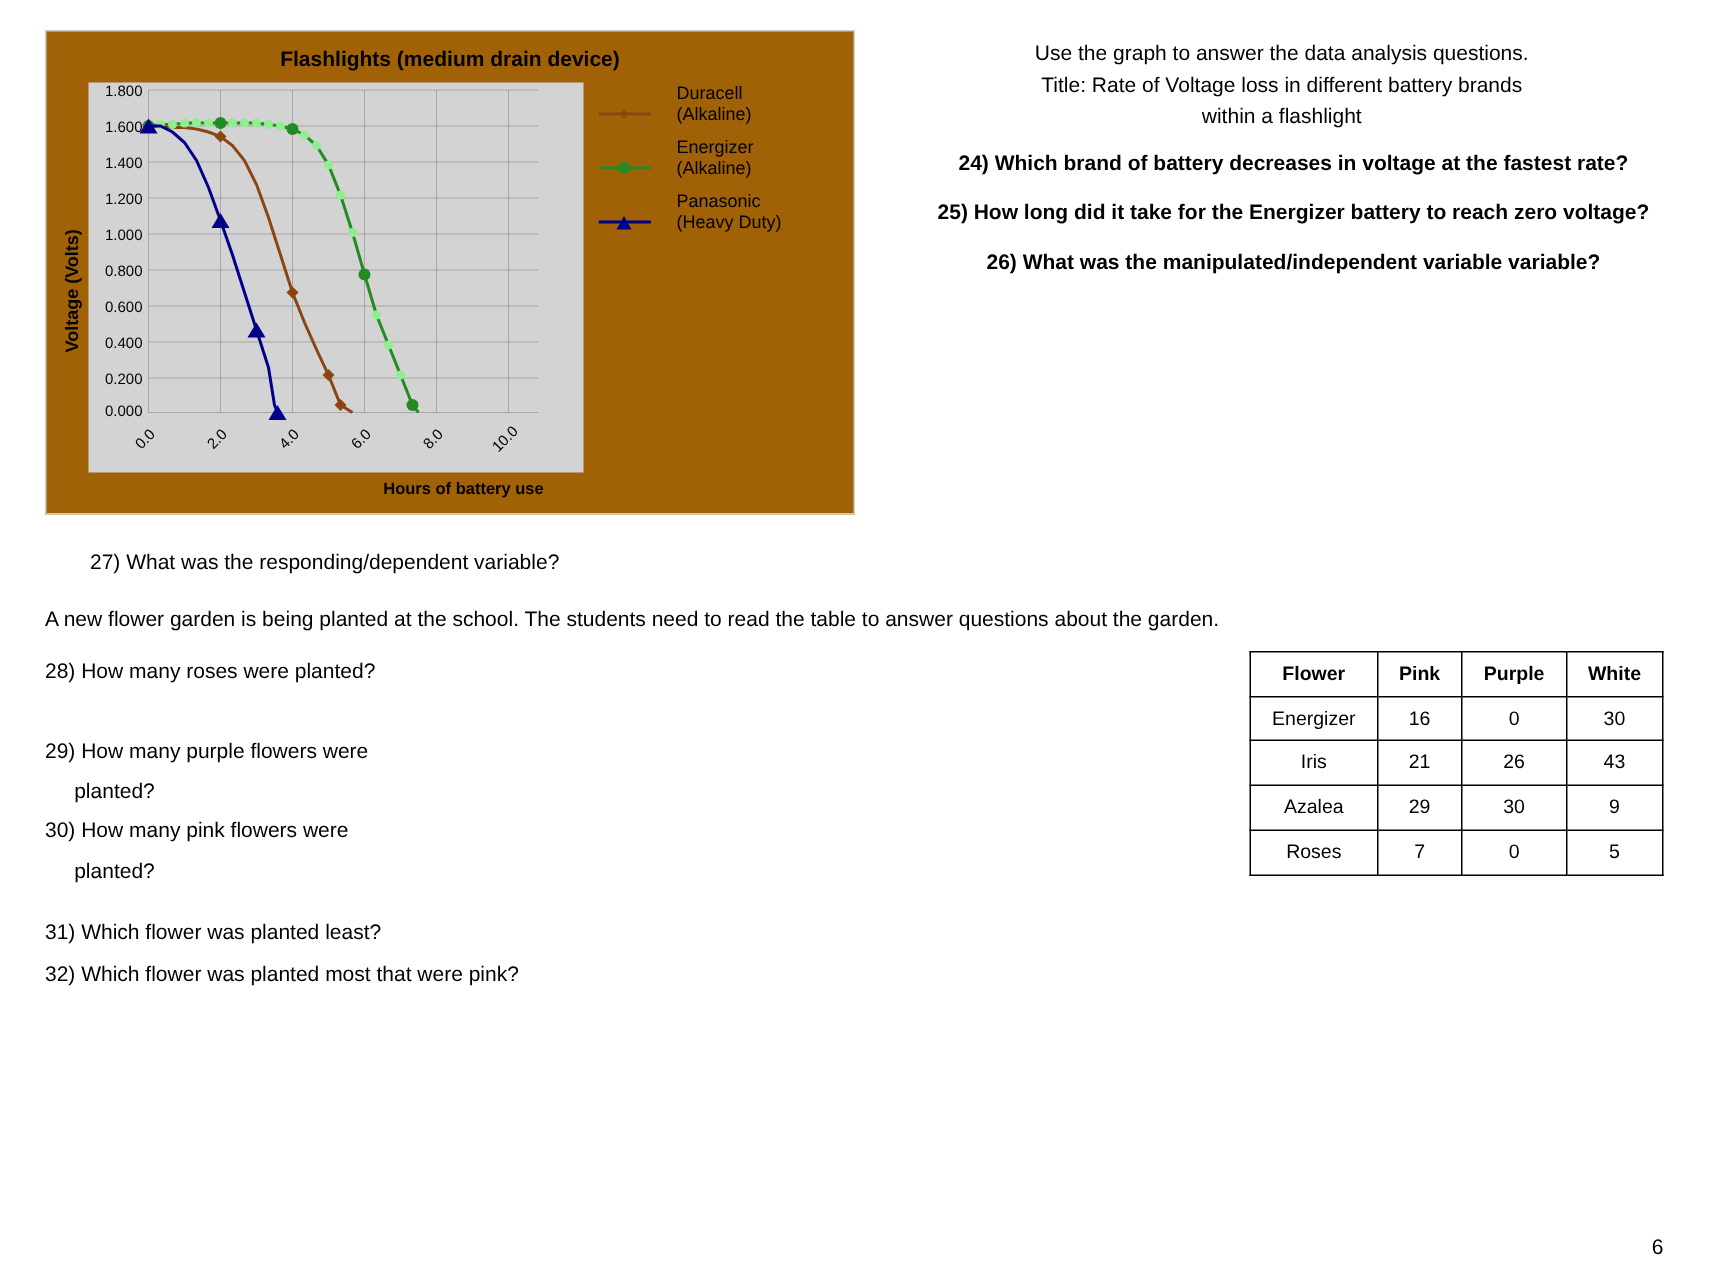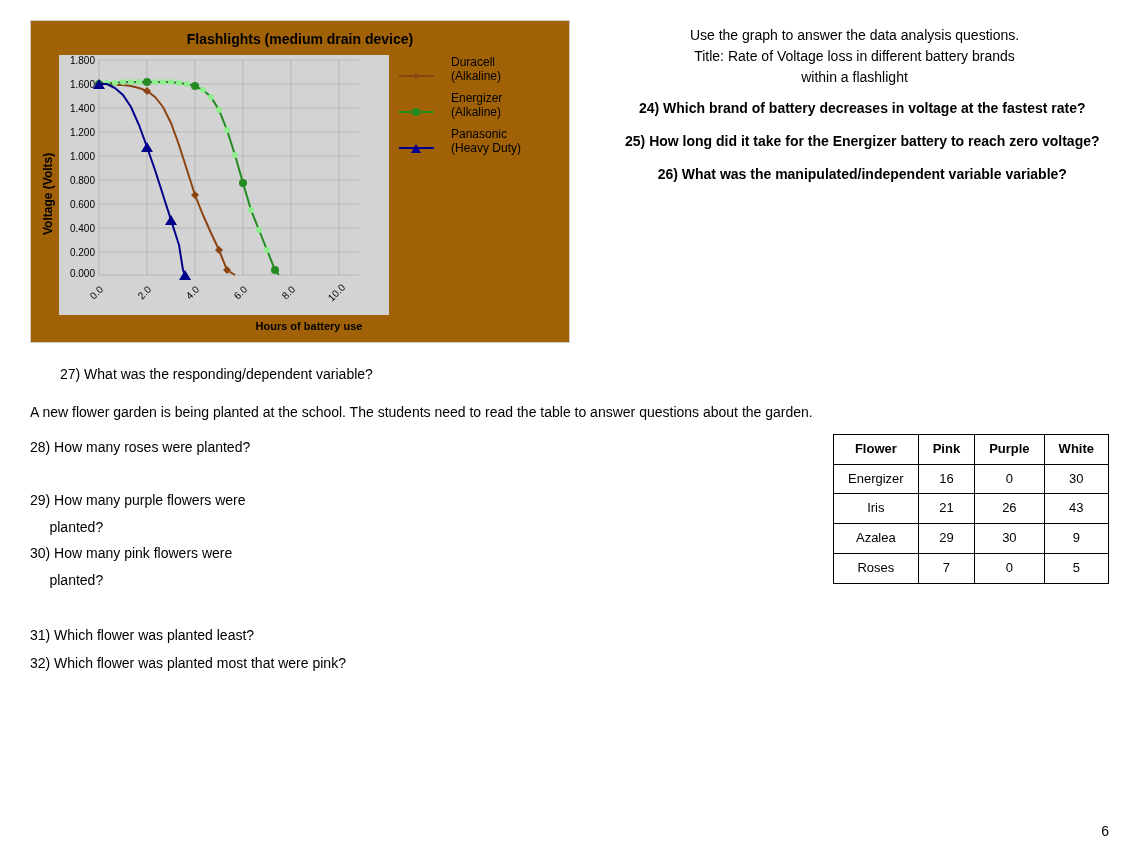--- a/index.html
+++ b/index.html
@@ -110,21 +110,21 @@
     }
     .flower-table th, .flower-table td {
       border: 1px solid #000;
       padding: 4px 14px;
       text-align: center;
     }
     .flower-table th {
       font-weight: bold;
     }
     .bottom-questions {
-      margin-top: 28px;
+      margin-top: 14px;
       line-height: 2;
     }
     .page-number {
       position: absolute;
       bottom: 15px;
       right: 30px;
       font-size: 14px;
     }
   </style>
 </head>

